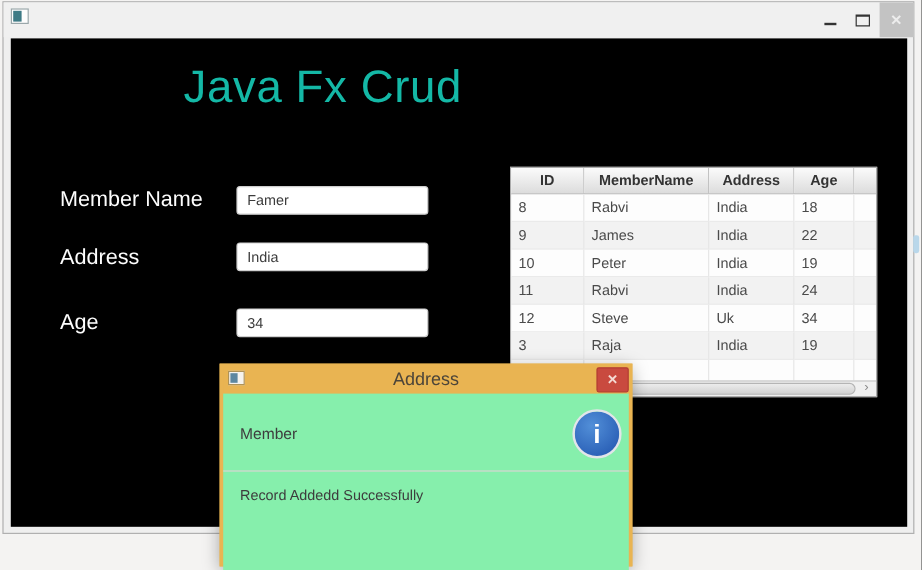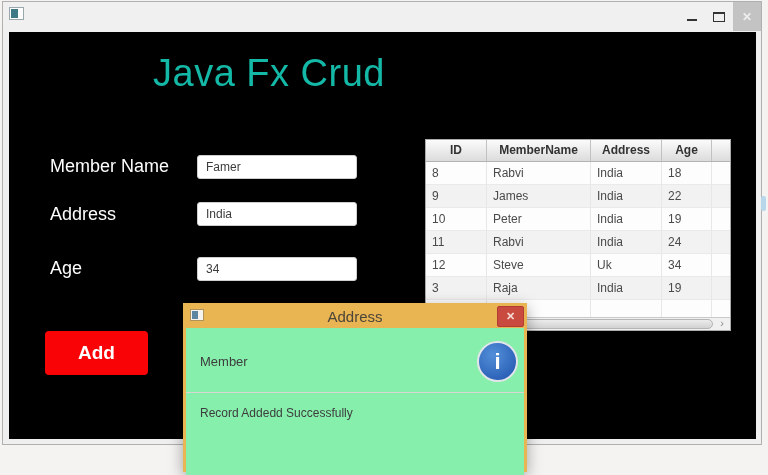--- a/index.html
+++ b/index.html
@@ -169,21 +169,20 @@
 
     <div class="form-label lbl-0">Member Name</div>
     <input class="form-input inp-0" type="text" value="Famer" style="">
 
     <div class="form-label lbl-1">Address</div>
     <input class="form-input inp-1" type="text" value="India" style="">
 
     <div class="form-label lbl-2">Age</div>
     <input class="form-input inp-2" type="text" value="34" style="">
 
-    <button class="add-button">Add</button>
 
     <div class="member-table">
       <div class="thead">
         <div class="th c0">ID</div>
         <div class="th c1">MemberName</div>
         <div class="th c2">Address</div>
         <div class="th c3">Age</div>
         <div class="th c4"></div>
       </div>
       <div class="tbody">

